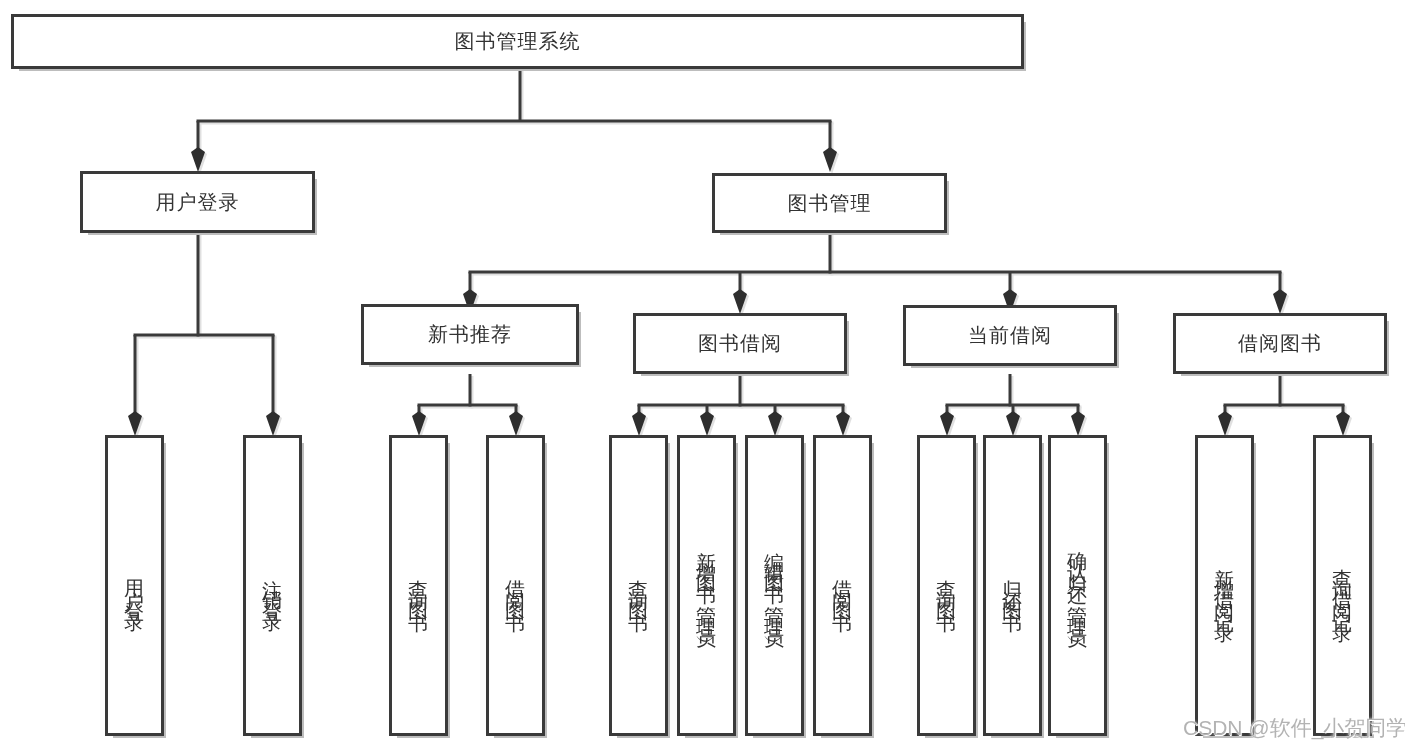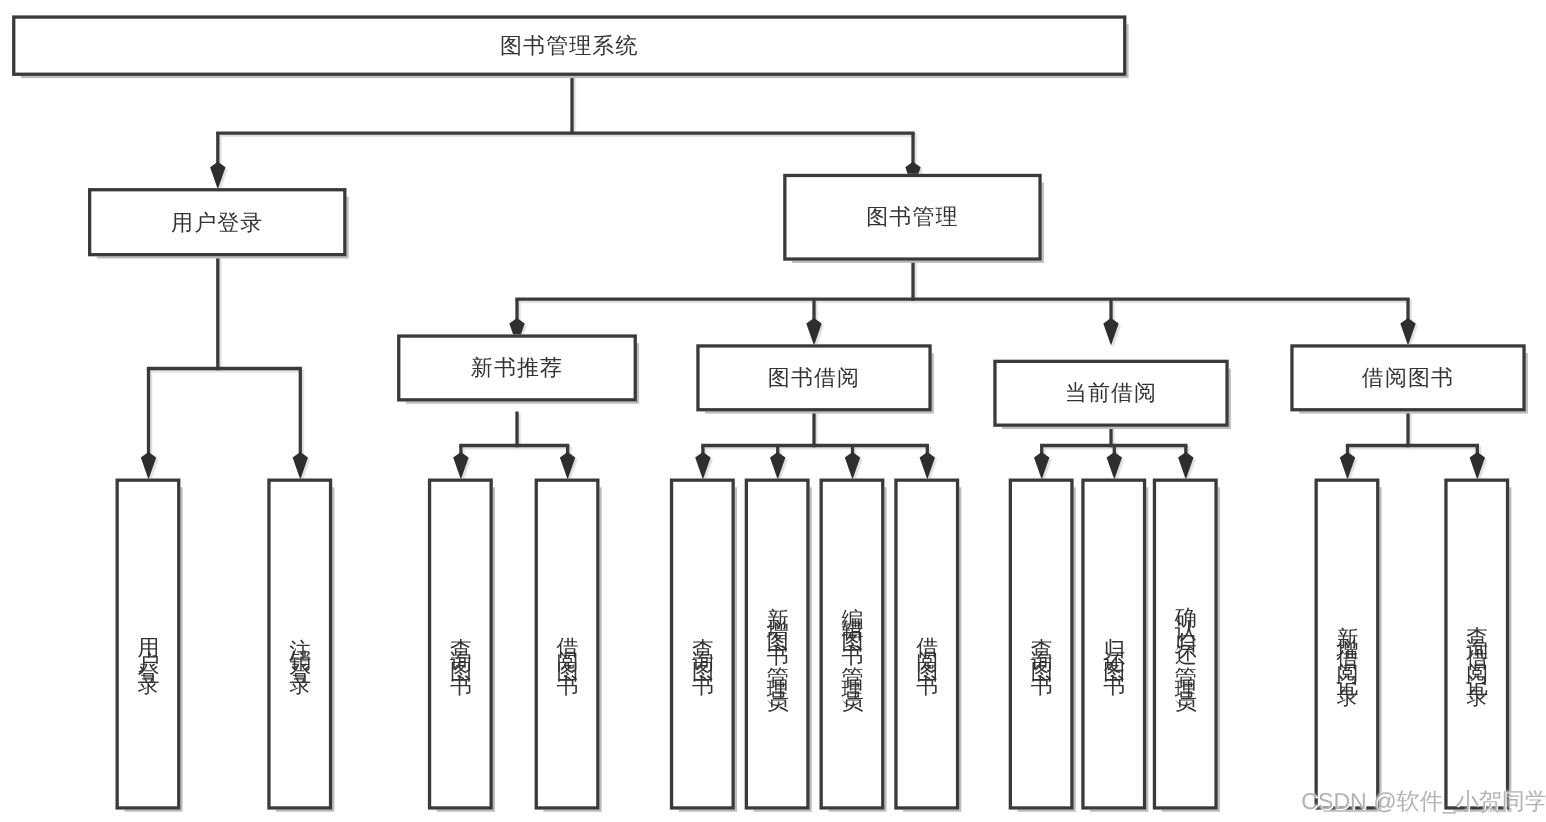--- a/index.html
+++ b/index.html
@@ -36,24 +36,24 @@
   .leaf { top: 435px; width: 59px; height: 301px; }
   .leaf .lbl {
     writing-mode: vertical-rl;
     text-orientation: upright;
     letter-spacing: 11px;
     line-height: 1.1;
     white-space: normal;
   }
   .b-root  { left: 11px;   top: 14px;  width: 1013px; height: 55px; }
   .b-login { left: 80px;   top: 171px; width: 235px;  height: 62px; }
-  .b-mgmt  { left: 712px;  top: 158px; width: 235px;  height: 79px; }
+  .b-mgmt  { left: 712px;  top: 173px; width: 235px;  height: 60px; }
   .b-rec   { left: 361px;  top: 304px; width: 218px;  height: 61px; }
   .b-bor   { left: 633px;  top: 313px; width: 214px;  height: 61px; }
-  .b-cur   { left: 903px;  top: 327px; width: 214px;  height: 61px; font-family: Liberation Mono, monospace; }
+  .b-cur   { left: 903px;  top: 305px; width: 214px;  height: 61px; font-family: Liberation Mono, monospace; }
   .b-hist  { left: 1173px; top: 313px; width: 214px;  height: 61px; }
   .lf-1  { left: 105px; }
   .lf-2  { left: 243px; }
   .lf-3  { left: 389px; }
   .lf-4  { left: 486px; }
   .lf-5  { left: 609px; }
   .lf-6  { left: 677px; }
   .lf-7  { left: 745px; }
   .lf-8  { left: 813px; }
   .lf-9  { left: 917px; }

